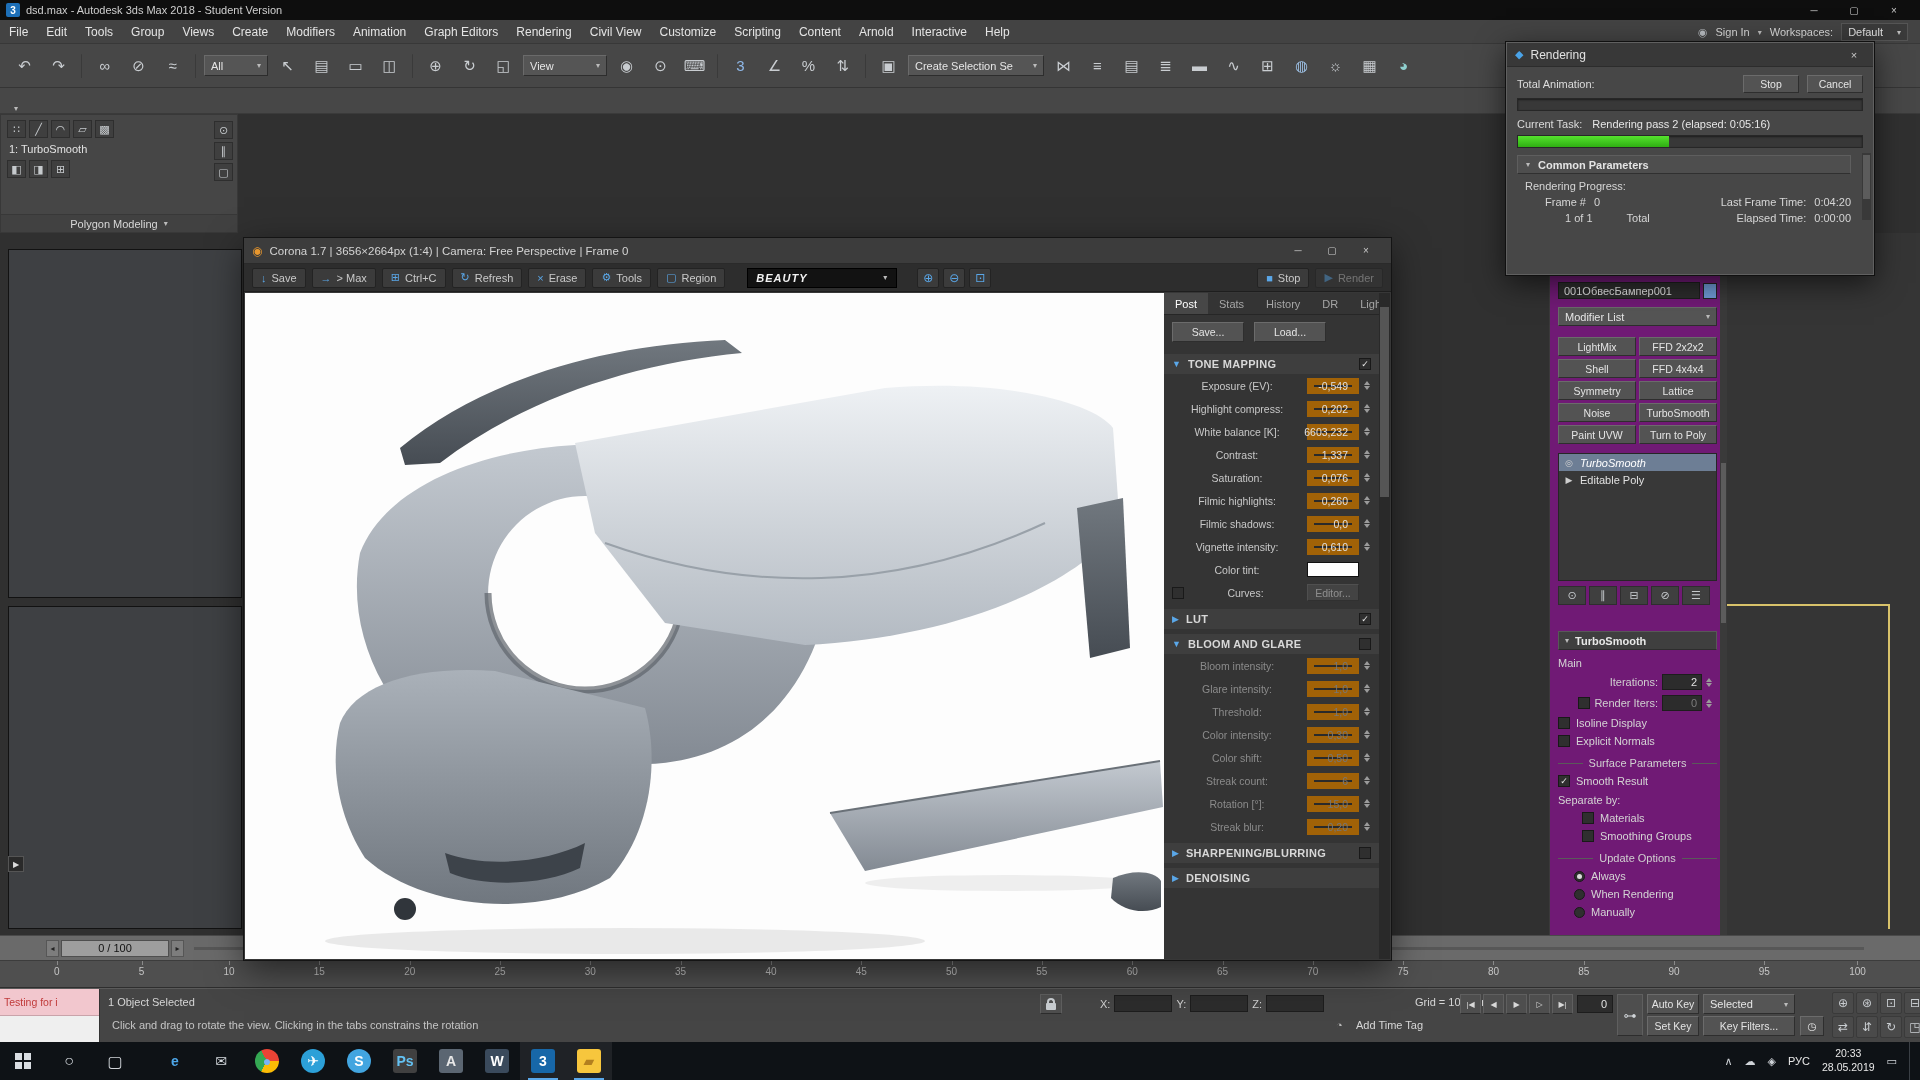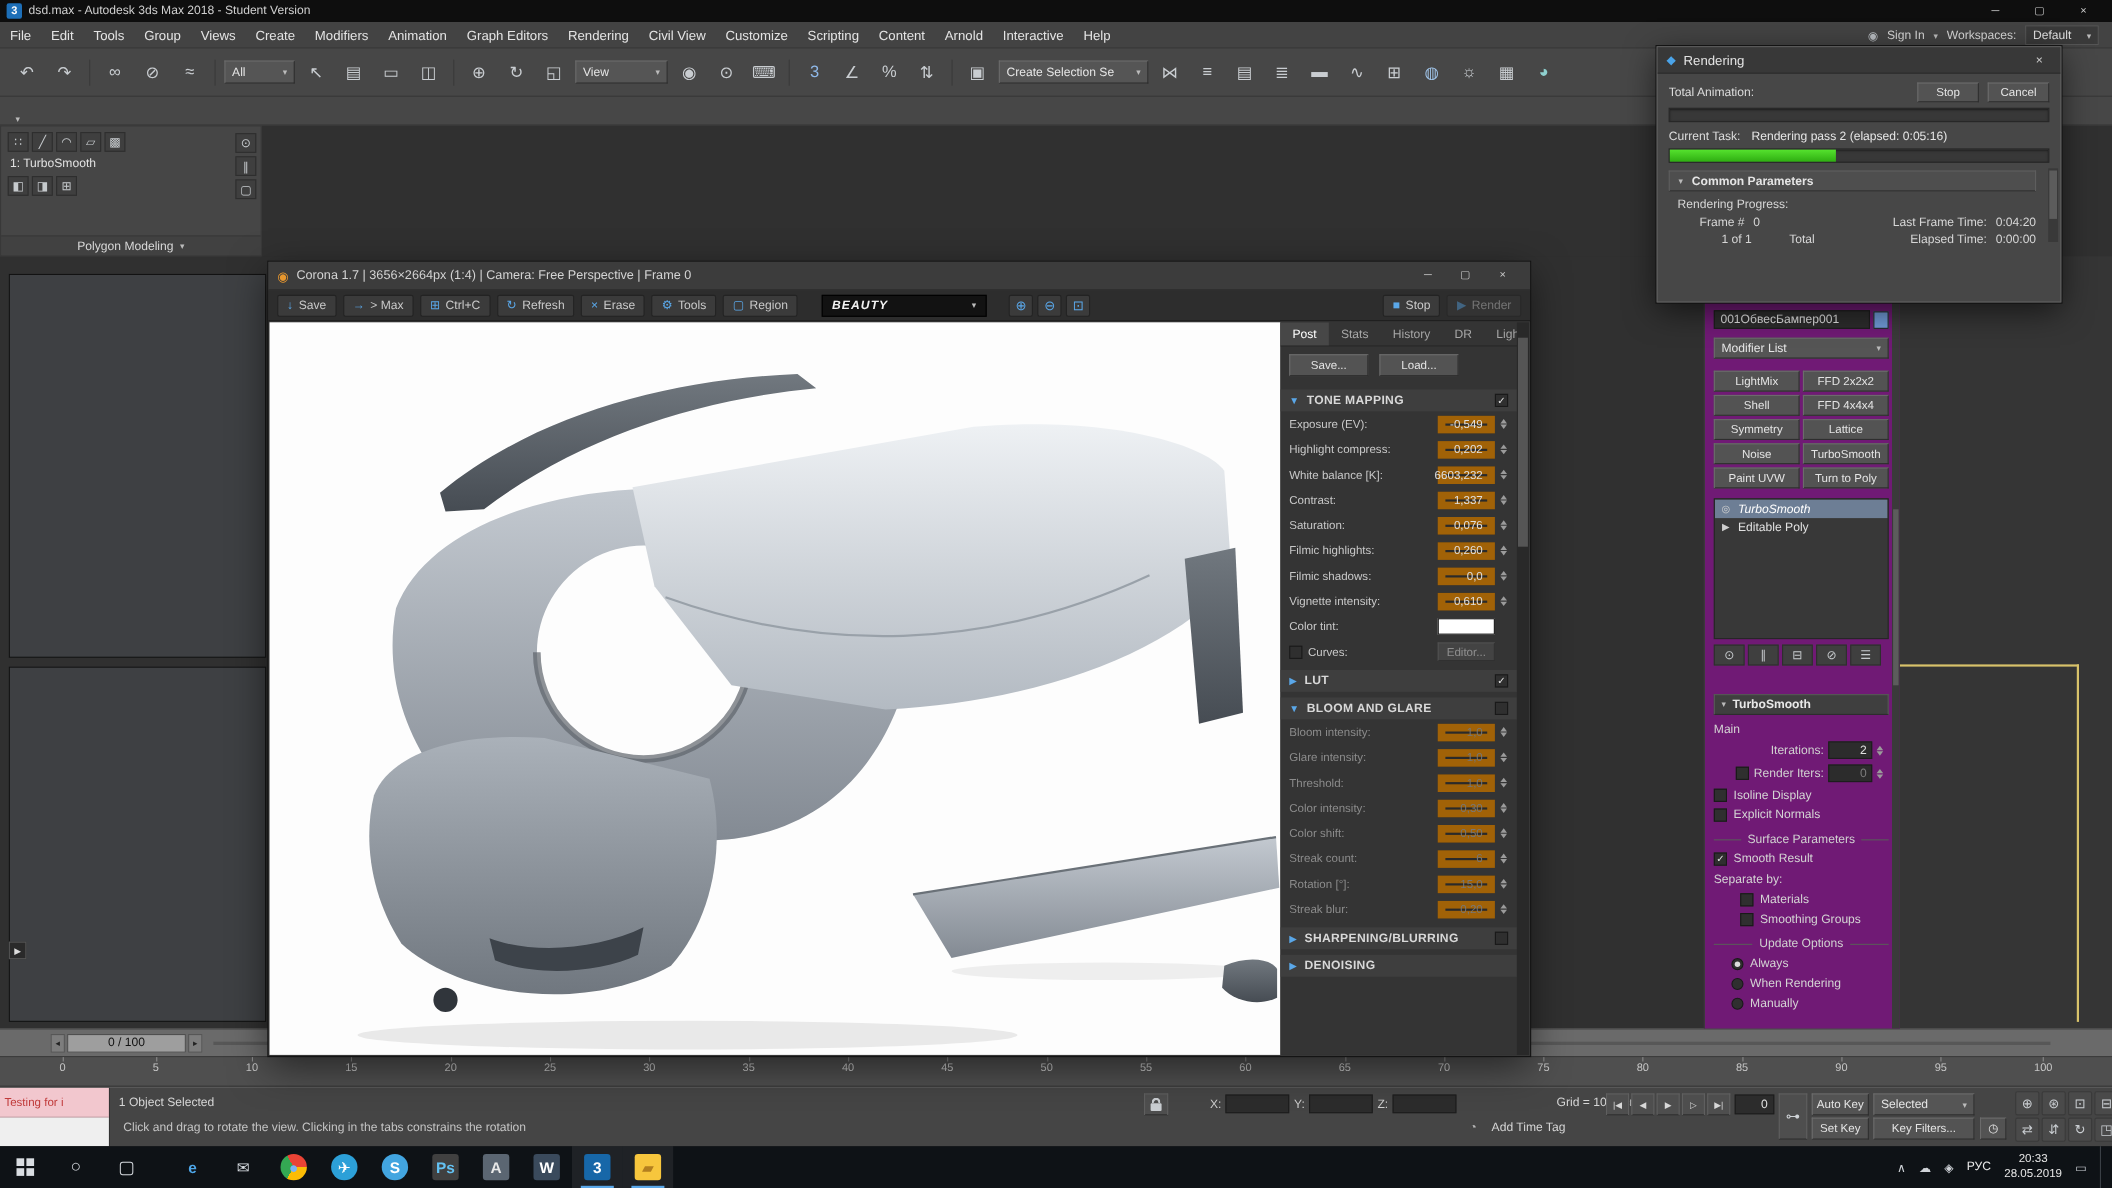--- a/index.html
+++ b/index.html
@@ -115,21 +115,21 @@
 .c-tabs{display:flex;height:22px;border-bottom:1px solid #262626}
 .c-tab{padding:0 11px;display:flex;align-items:center;color:#a6a6a6;font-size:11px}
 .c-tab.active{background:#474747;color:#fff}
 .c-savebar{display:flex;gap:10px;padding:7px 8px}
 .c-savebar .btn3d{width:72px;height:20px}
 .c-sec{height:20px;background:#3e3e3e;margin-top:5px;display:flex;align-items:center;gap:7px;padding:0 8px}
 .c-sec .arr{color:#5aa7e8;font-size:9px}
 .c-sec .sec-title{font-weight:bold;color:#d8d8d8;letter-spacing:.3px}
 .c-sec .cb{margin-left:auto}
 .crow{display:flex;align-items:center;height:23px;padding:0 4px 0 8px;gap:5px}
-.crow-label{flex:1;text-align:left;color:#c8c8c8;font-size:10.5px}
+.crow-label{flex:1;text-align:center;color:#c8c8c8;font-size:10.5px}
 .cfield{width:52px;height:16px;background:#2a2a2a;border:7px solid #a16207;color:#e0e0e0;font-size:10.5px;
   display:flex;align-items:center;justify-content:flex-end;padding:0 4px}
 .dim .crow-label{color:#8b8b8b}
 .dim .cfield{color:#777}
 .tint{width:52px;height:15px;background:#fff;border:1px solid #111}
 .editorbtn{width:52px;height:17px;opacity:.5}
 
 
 .rdialog{background:#474747;border:1px solid #606060;box-shadow:0 0 0 1px #101010,0 8px 28px rgba(0,0,0,.6);z-index:9}
 .rd-title{height:24px;background:#383838;border-bottom:1px solid #2c2c2c;display:flex;align-items:center;gap:7px;padding:0 8px}

